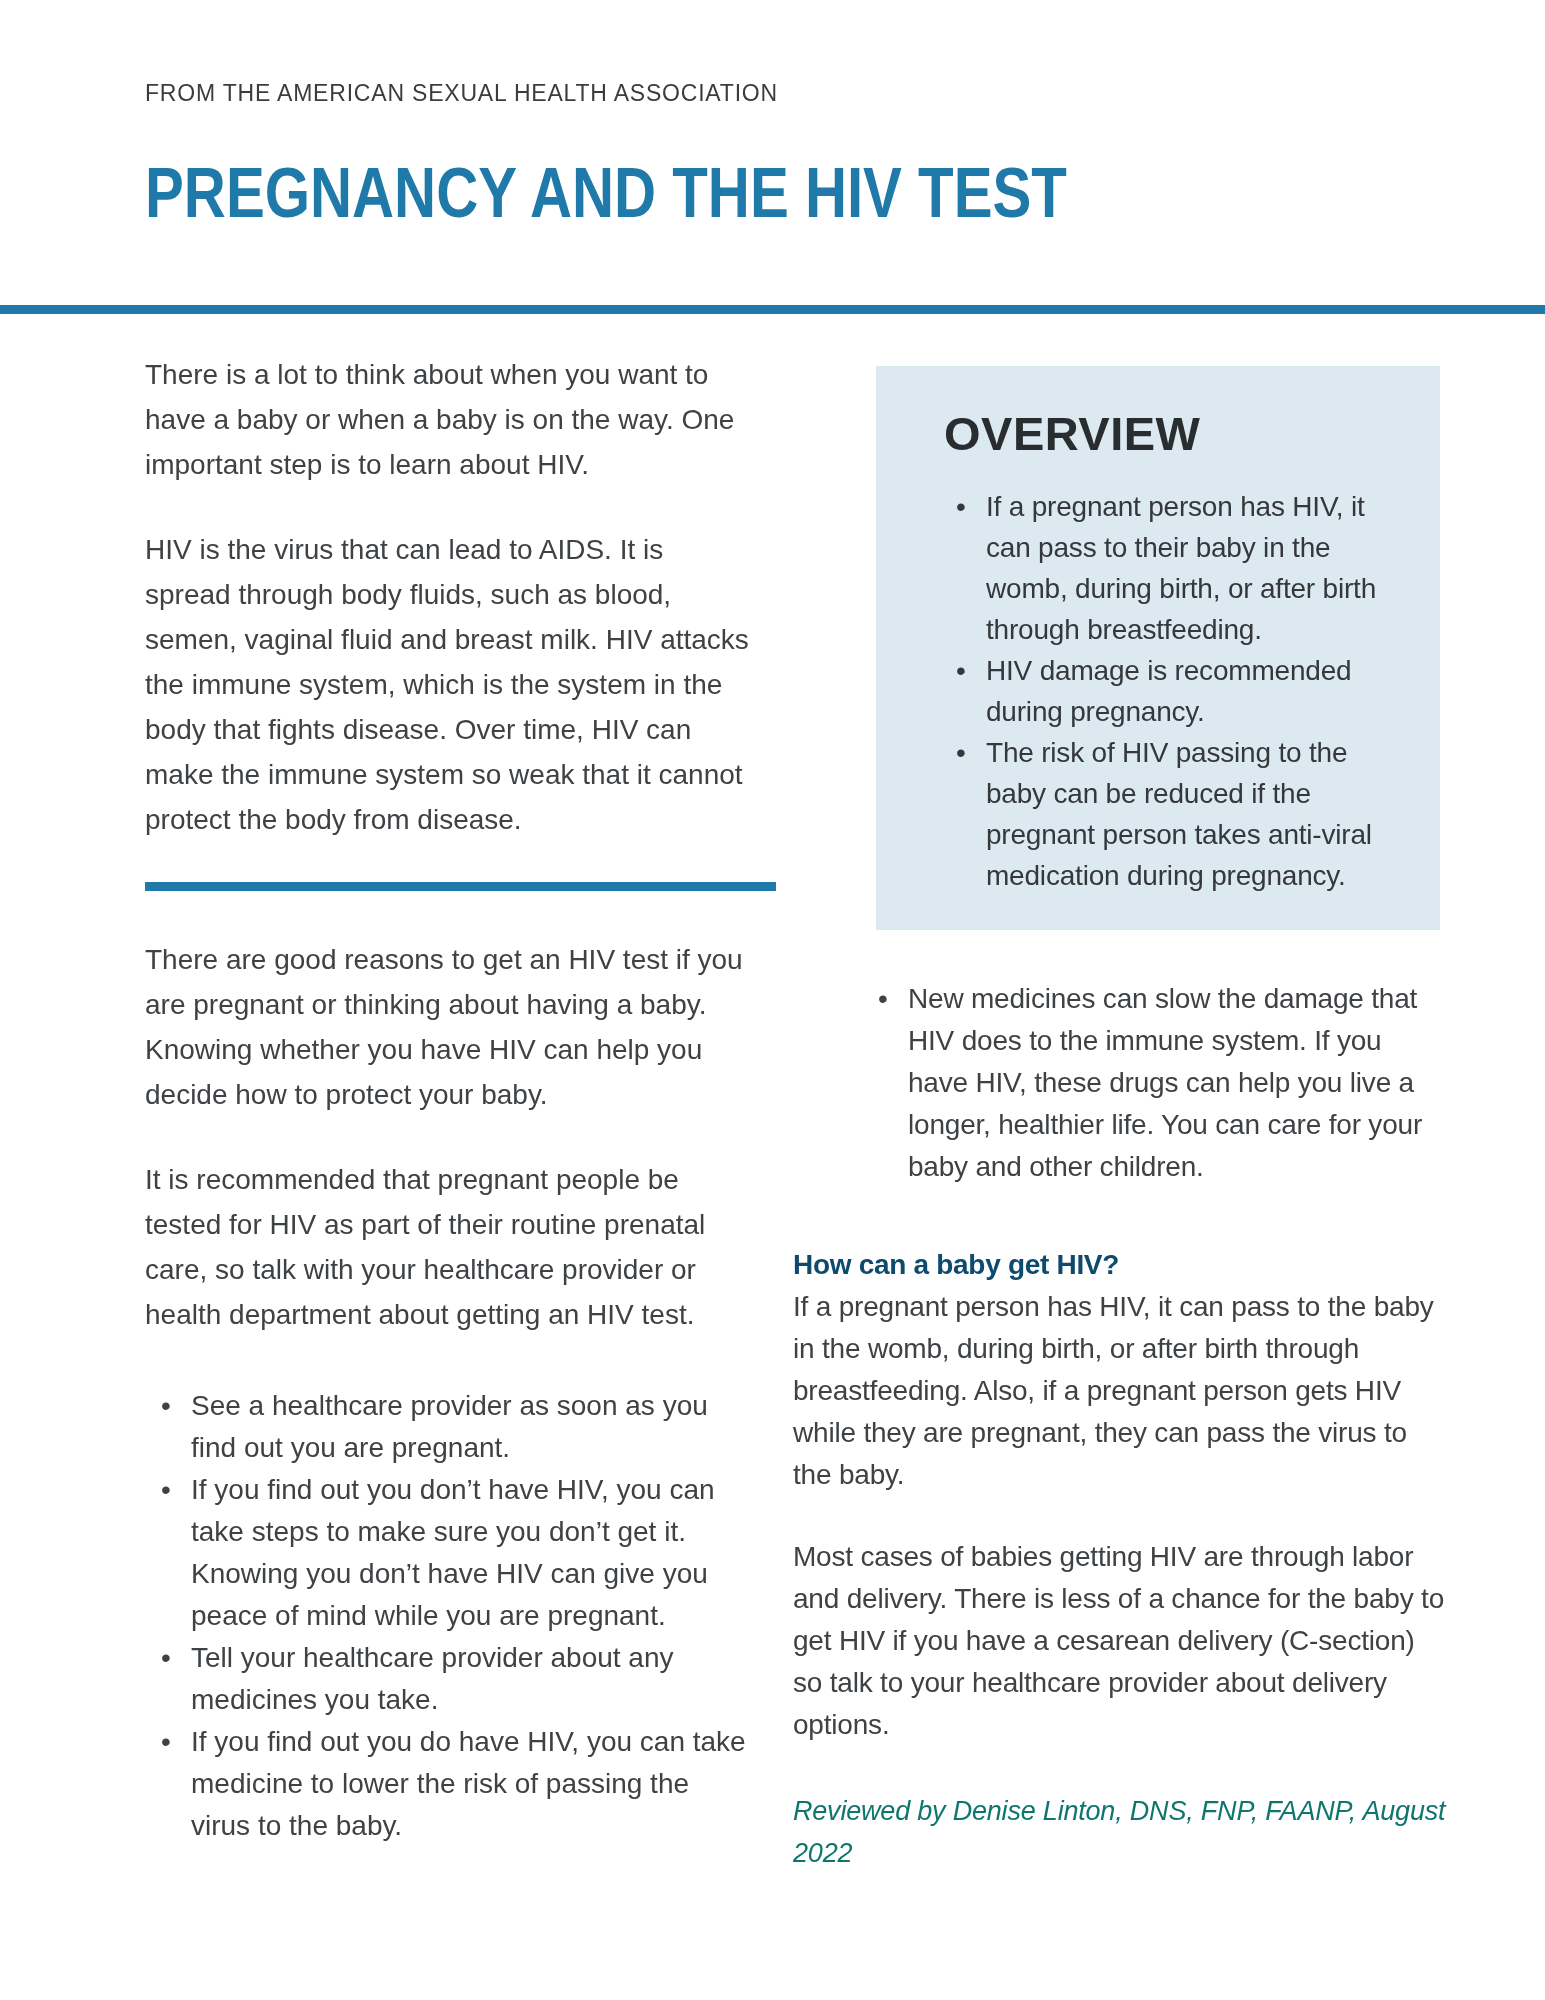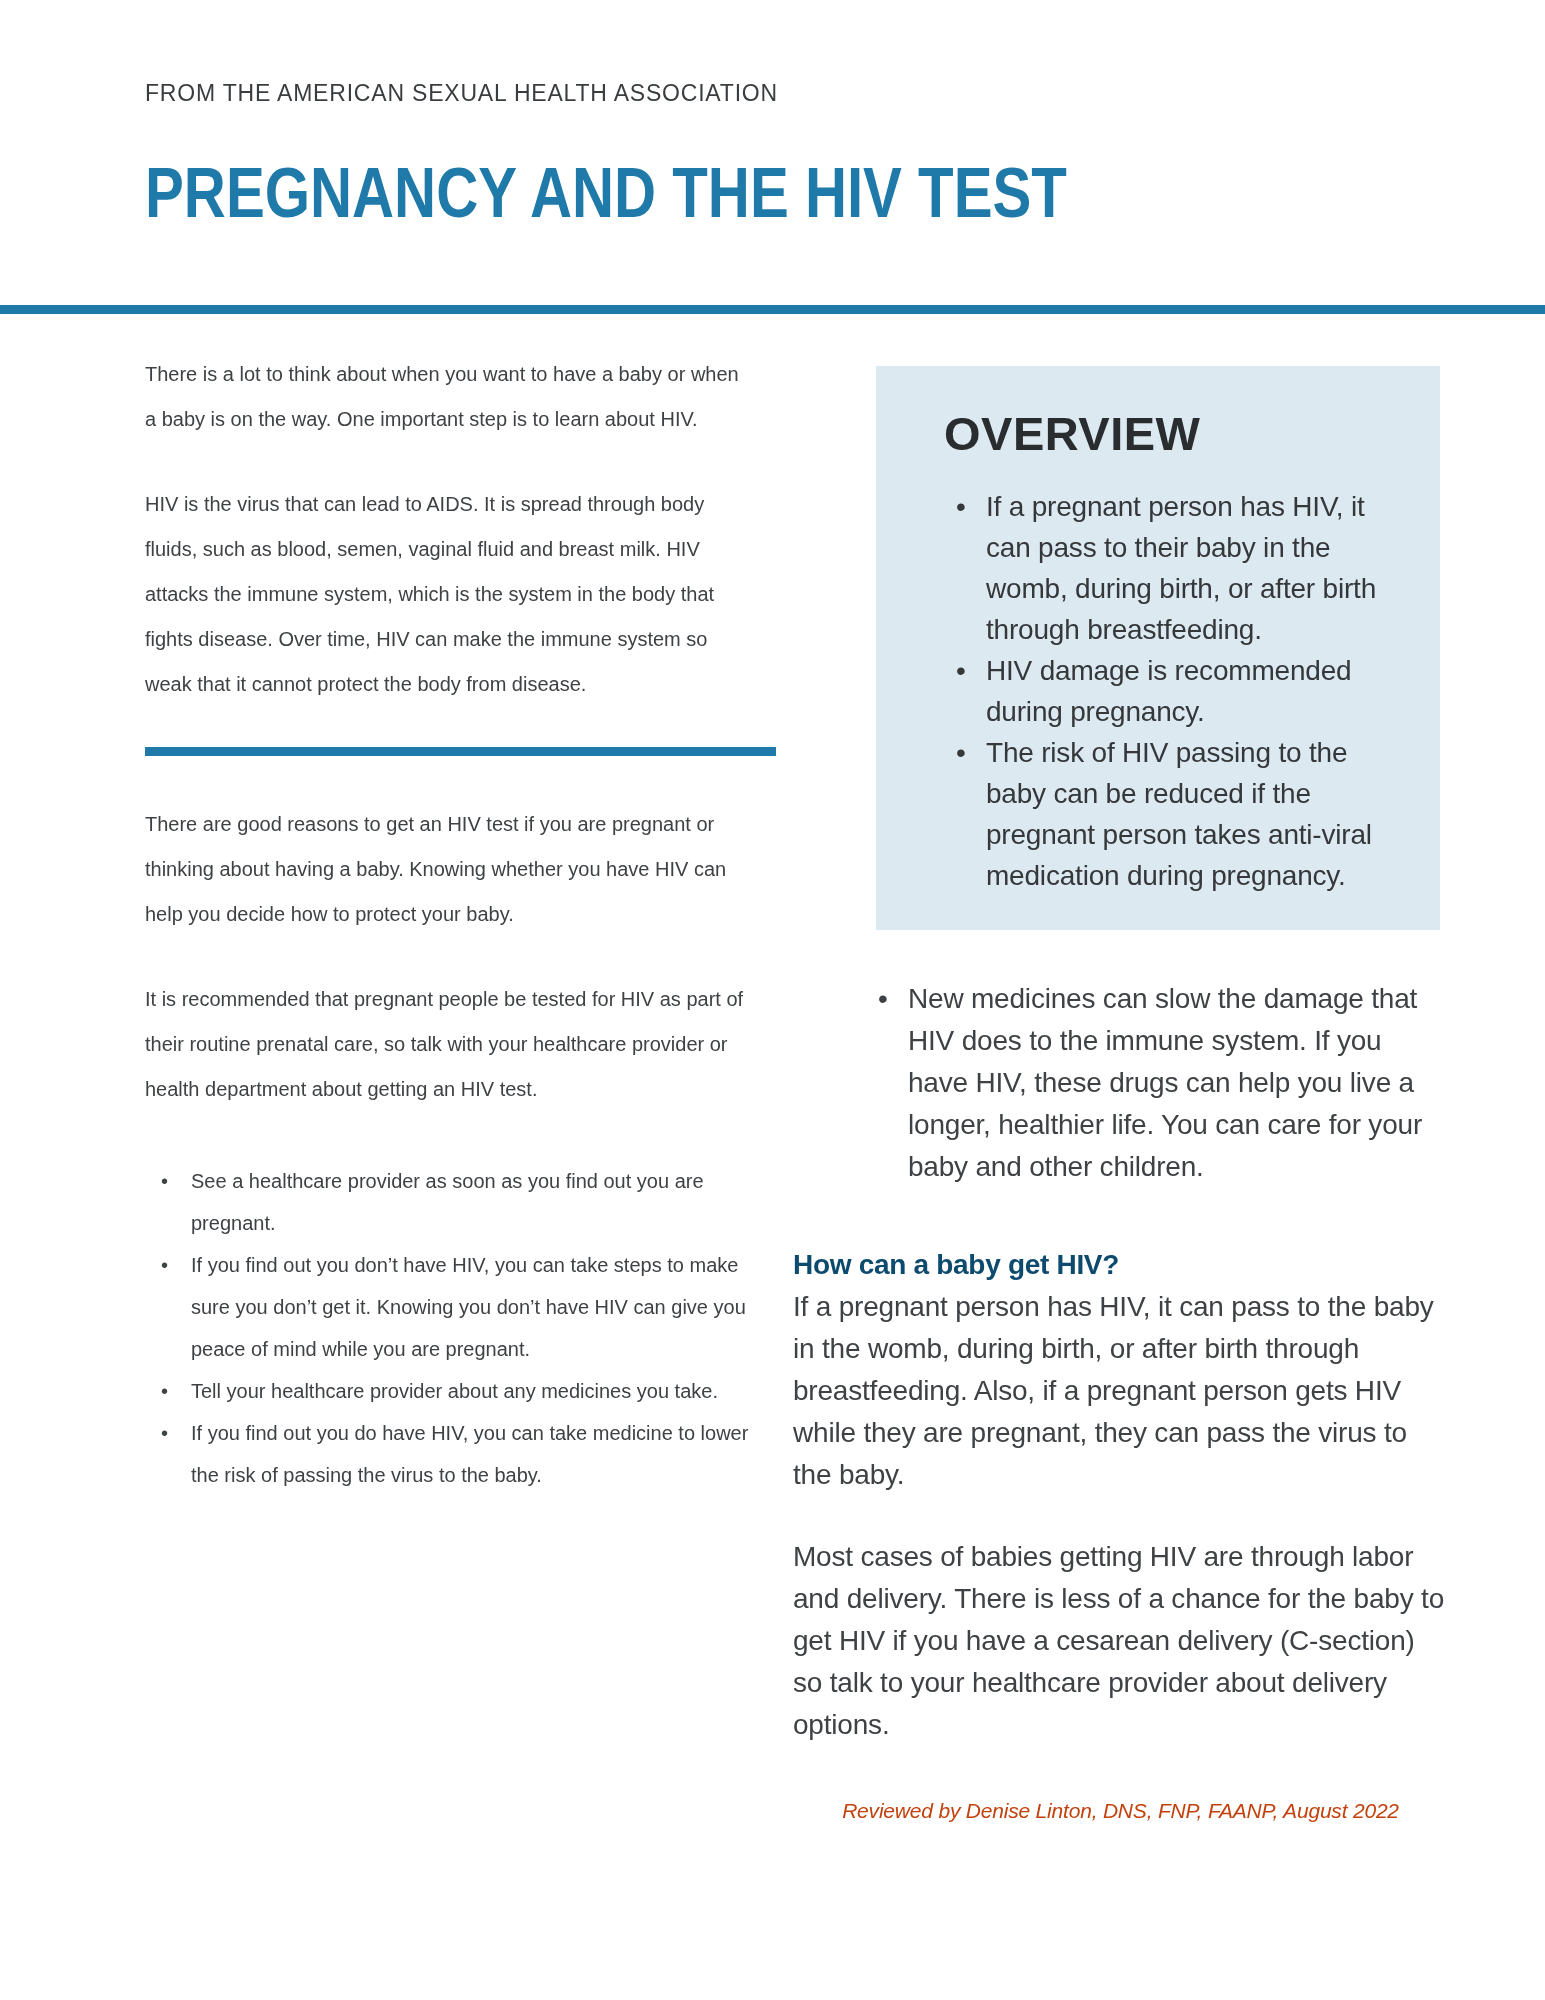--- a/index.html
+++ b/index.html
@@ -24,21 +24,21 @@
     transform:scaleX(.82);transform-origin:0 0;
   }
   .rule-full{
     position:absolute;left:0;top:305px;width:1545px;height:9px;
     background:var(--accent,#1F7AA9);
   }
   .columns{
     position:absolute;left:145px;top:352px;width:1303px;
     display:flex;gap:40px;
   }
-  .col-left{width:608px;font-size:20px;line-height:45px;}
+  .col-left{width:608px;font-size:28px;line-height:45px;}
   .col-left p{margin:0 0 40px 0;}
   .rule-col{
     width:631px;height:9px;background:var(--accent,#1F7AA9);
     margin:37px 0 46px 0;
   }
   ul{list-style:none;margin:0;padding:0;}
   li{position:relative;}
   li::before{
     content:"\2022";
     position:absolute;left:-30px;top:0;
@@ -58,22 +58,22 @@
   }
   .overview-box ul{padding-left:42px;line-height:41px;font-size:28px;}
   .right-loose-list{margin-top:48px;padding-left:115px;}
   .col-right h3{
     margin:56px 0 0 0;font-size:28px;line-height:42px;
     font-weight:bold;color:#0c4a6e;letter-spacing:-.3px;
   }
   .col-right .body-p{margin:0;}
   .col-right .body-p + .body-p{margin-top:40px;}
   .credit{
-    margin:44px 0 0 0;text-align:center;
-    font-style:italic;font-size:21px;color:#c2410c;letter-spacing:-.2px;
+    margin:44px 0 0 0;text-align:left;
+    font-style:italic;font-size:27px;color:#0f766e;letter-spacing:-.2px;
   }
 </style>
 </head>
 <body>
 
 <div class="page">
 
   <div class="kicker">FROM THE AMERICAN SEXUAL HEALTH ASSOCIATION</div>
 
   <h1 class="title">PREGNANCY AND THE HIV TEST</h1>

